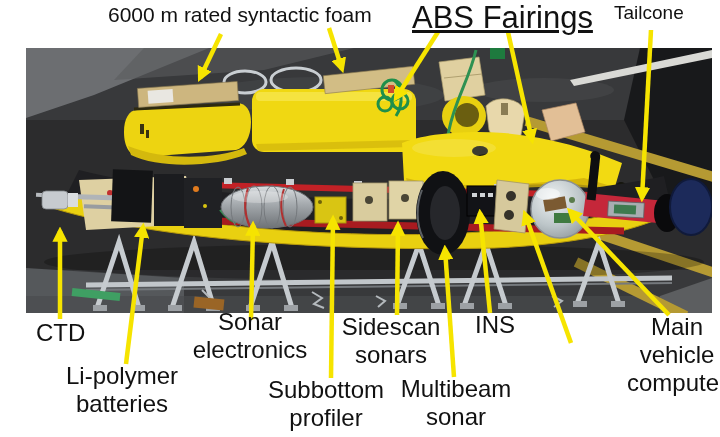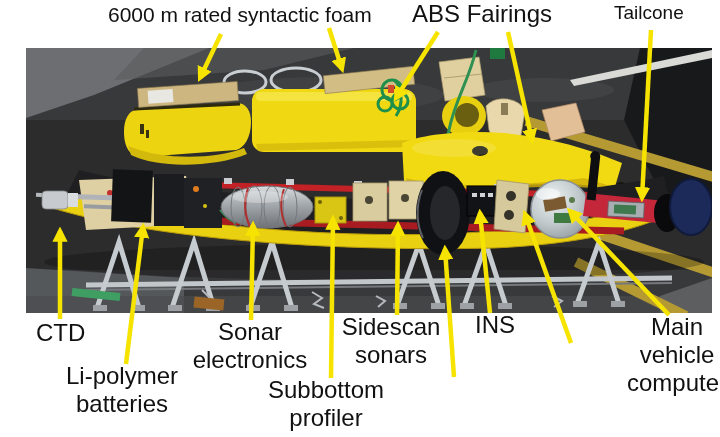--- a/index.html
+++ b/index.html
@@ -270,24 +270,25 @@
       <line x1="307" y1="378" x2="309" y2="219" marker-end="url(#ah)"></line>
       <line x1="373" y1="315" x2="374" y2="225" marker-end="url(#ah)"></line>
       <line x1="430" y1="377" x2="421" y2="249" marker-end="url(#ah)"></line>
       <line x1="466" y1="313" x2="456" y2="213" marker-end="url(#ah)"></line>
       <line x1="547" y1="343" x2="501" y2="214" marker-end="url(#ah)"></line>
       <line x1="645" y1="315" x2="546" y2="211" marker-end="url(#ah)"></line>
     </g>
   </svg>
 
   <div class="lbl top-lbl" style="left:84px;top:4px;">6000 m rated syntactic foam</div>
-  <div class="lbl" style="left:388px;top:1px;font-size:24px;">ABS Fairings</div>
+  <div class="lbl" style="left:388px;top:1px;font-size:31px;text-decoration:underline;">ABS Fairings</div>
   <div class="lbl" style="left:590px;top:3px;font-size:19px;">Tailcone</div>
 
   <div class="lbl bot-lbl" style="left:12px;top:320px;">CTD</div>
   <div class="lbl bot-lbl wrap" style="left:32px;top:362px;width:132px;">Li-polymer batteries</div>
-  <div class="lbl bot-lbl wrap" style="left:160px;top:318px;width:132px;">Sonar electronics</div>
+  <div class="lbl bot-lbl wrap" style="left:160px;top:308px;width:132px;">Sonar electronics</div>
   <div class="lbl bot-lbl wrap" style="left:236px;top:376px;width:132px;">Subbottom profiler</div>
   <div class="lbl bot-lbl wrap" style="left:301px;top:313px;width:132px;">Sidescan sonars</div>
+  <div class="lbl bot-lbl wrap" style="left:366px;top:375px;width:132px;">Multibeam sonar</div>
   <div class="lbl bot-lbl" style="left:451px;top:312px;">INS</div>
   <div class="lbl bot-lbl wrap" style="left:597px;top:313px;width:112px;">Main vehicle computer</div>
 
 </div>
 
 </body></html>

